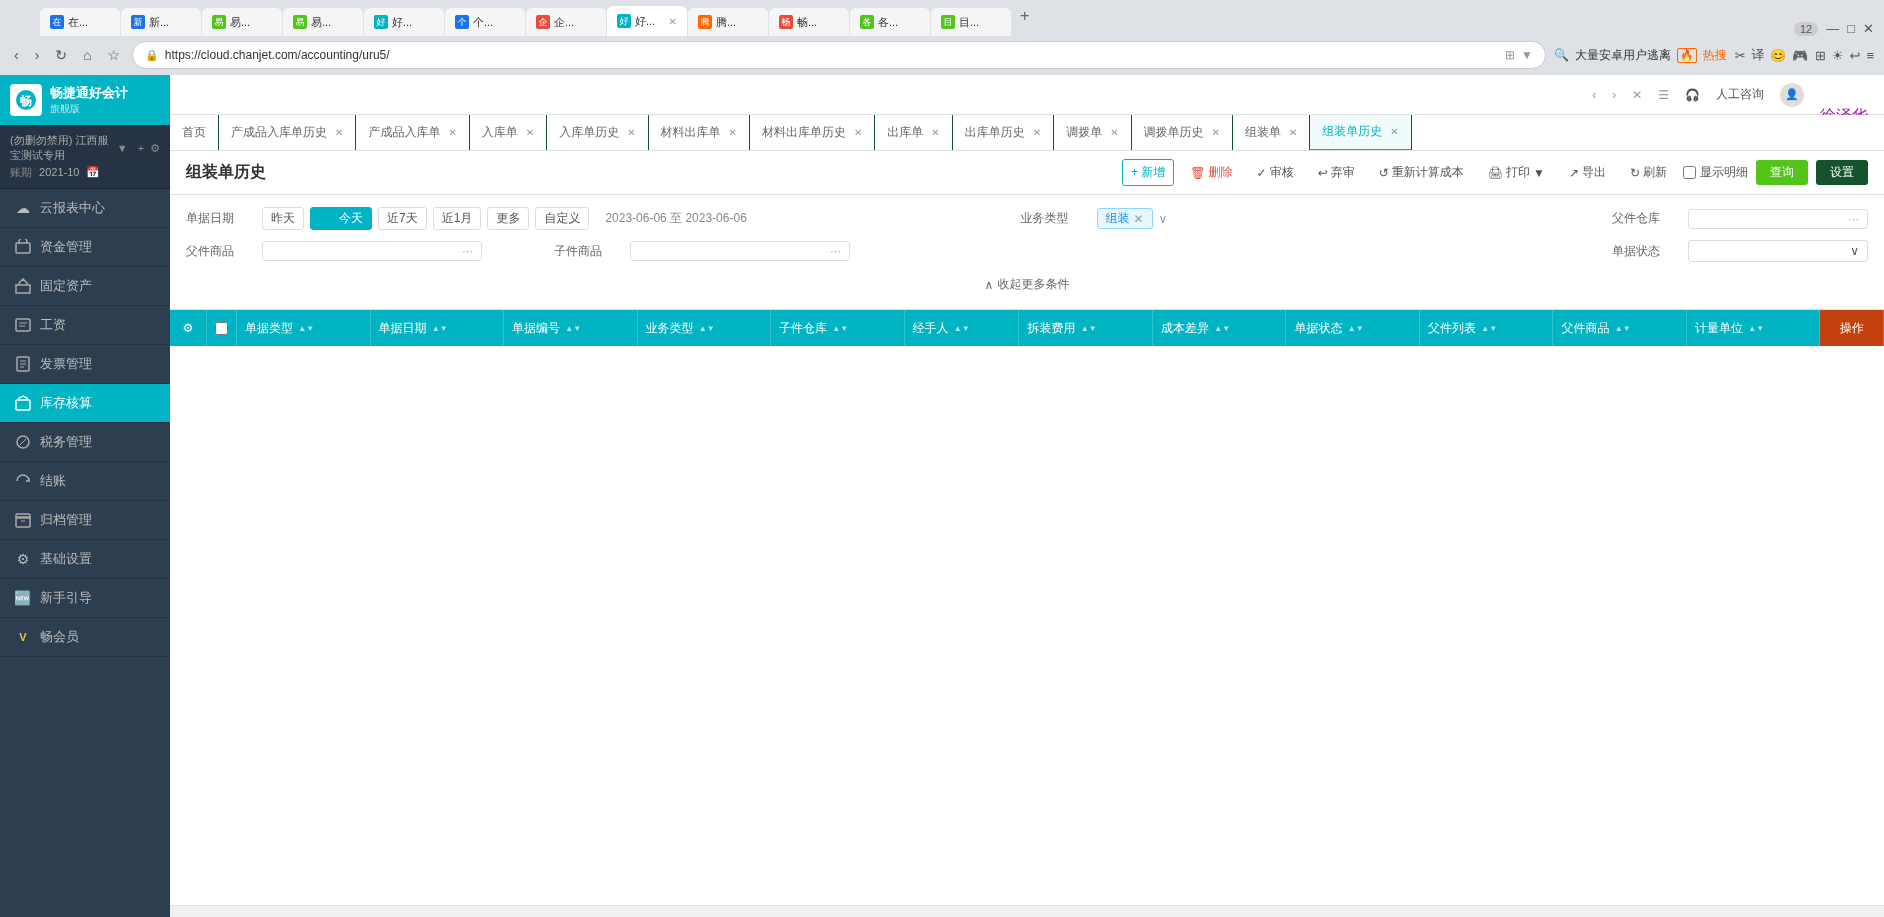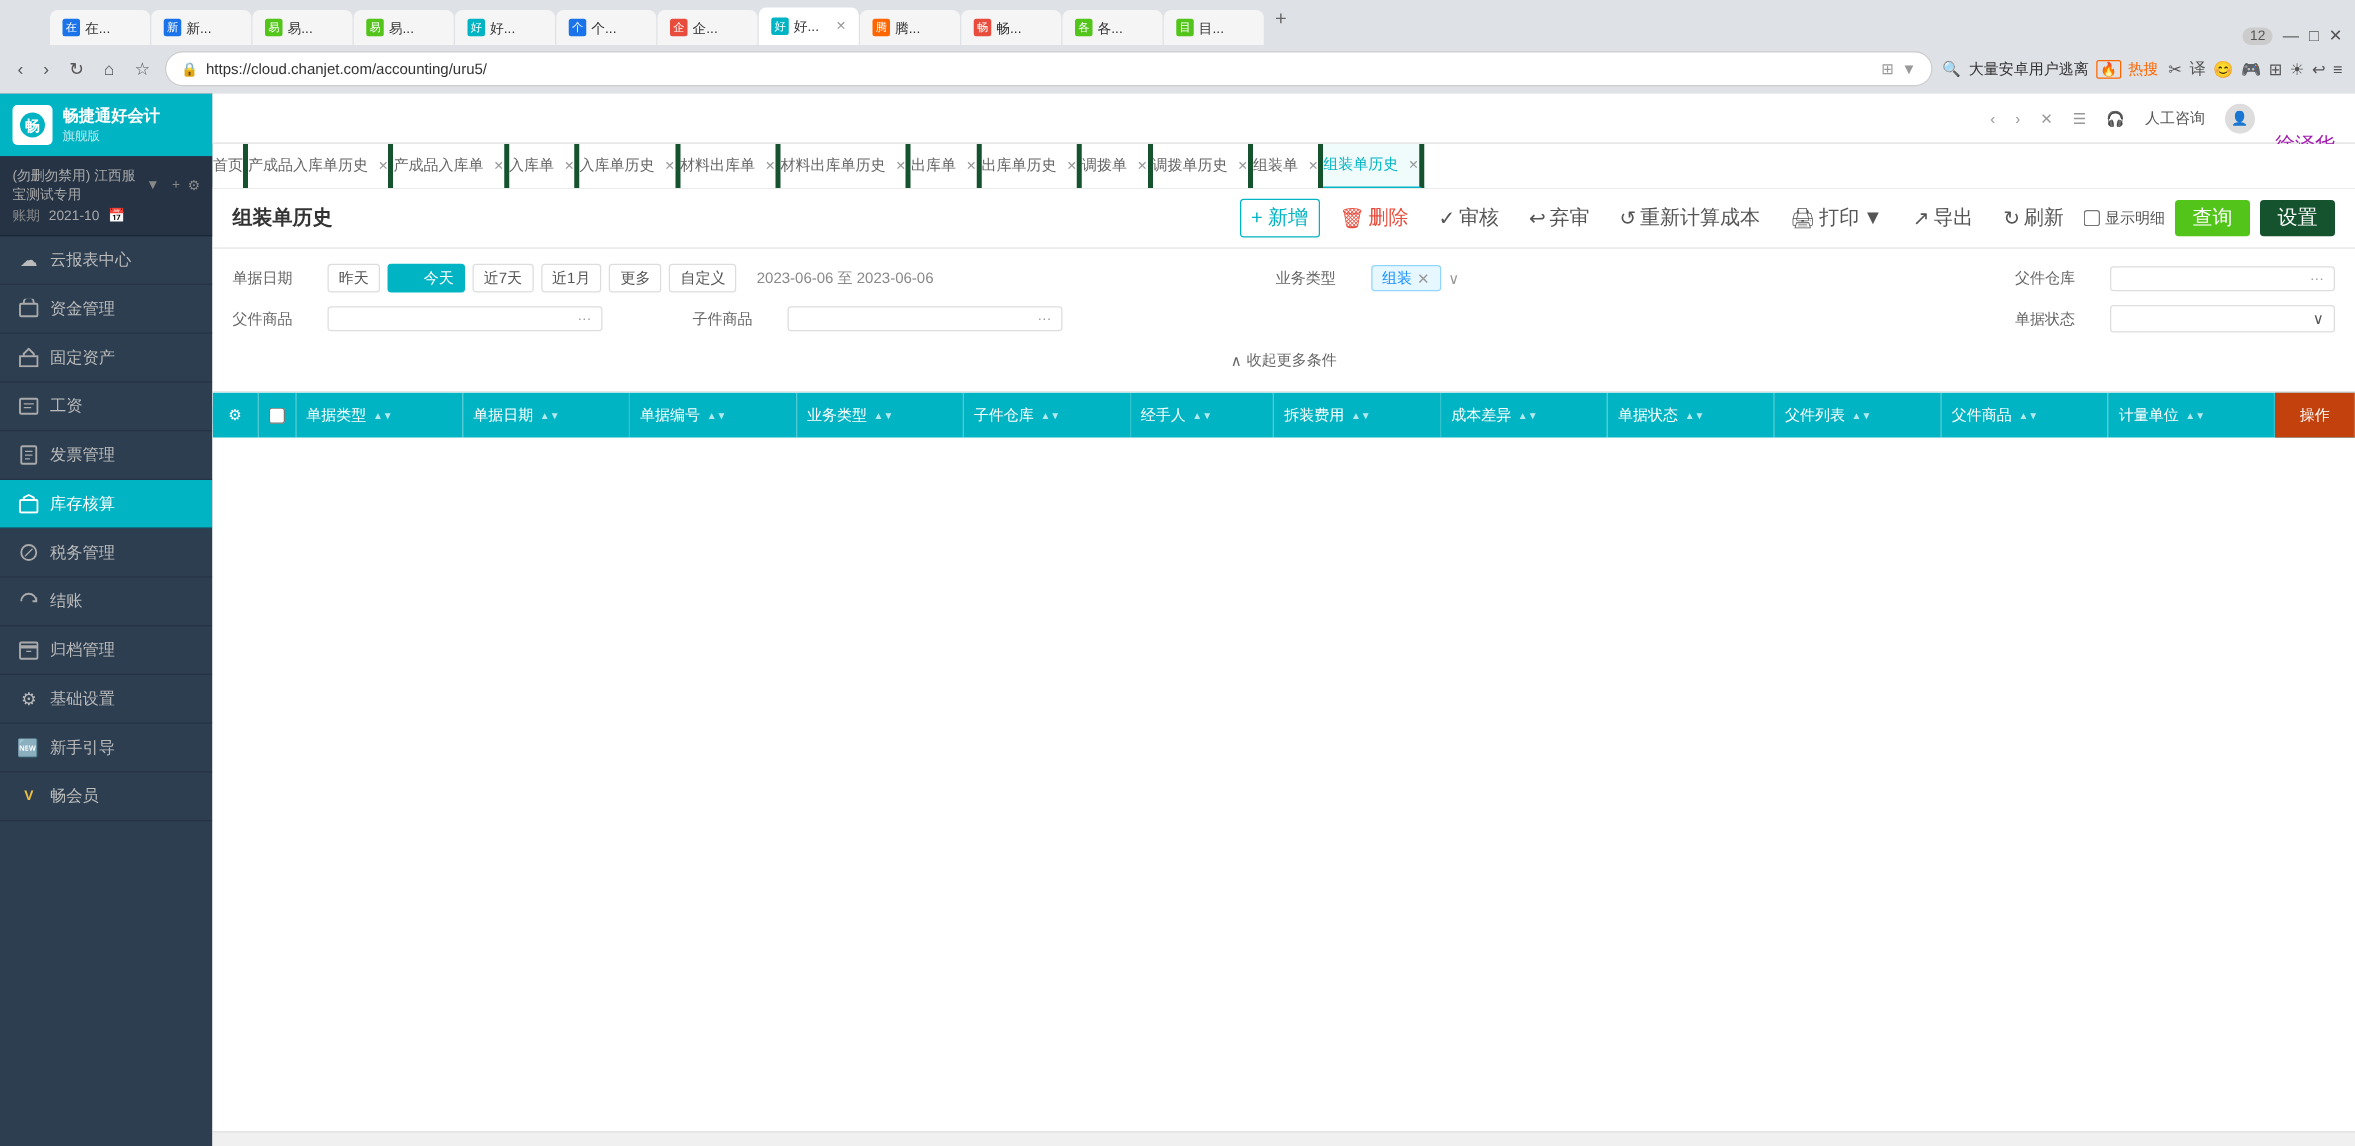--- a/index.html
+++ b/index.html
@@ -37,26 +37,26 @@
     .nav-item { display: flex; align-items: center; padding: 10px 14px; gap: 8px; color: #bbb; cursor: pointer; font-size: 13px; border-bottom: 1px solid #253344; }
     .nav-item.active { background: #00b4c4; color: #fff; }
     .nav-icon { width: 18px; height: 18px; display: flex; align-items: center; justify-content: center; font-size: 14px; flex-shrink: 0; }
 
     
     .main-content { flex: 1; display: flex; flex-direction: column; background: #f5f5f5; overflow: hidden; }
 
     
     .page-tabs { display: flex; align-items: center; background: #fff; border-bottom: 1px solid #e0e0e0; height: 36px; overflow-x: auto; flex-shrink: 0; white-space: nowrap; }
     .page-tabs::-webkit-scrollbar { height: 3px; }
-    .page-tab { display: inline-flex; align-items: center; padding: 0 0; height: 36px; cursor: pointer; font-size: 12px; color: #666; border-right: 4px solid #14532d; gap: 4px; white-space: nowrap; }
+    .page-tab { display: inline-flex; align-items: center; padding: 0 12px; height: 36px; cursor: pointer; font-size: 12px; color: #666; border-right: 1px solid #14532d; gap: 4px; white-space: nowrap; }
     .page-tab.active { color: #00b4c4; background: #f0fbfc; border-bottom: 2px solid #00b4c4; }
     .page-tab .tab-x { font-size: 10px; color: #999; margin-left: 4px; cursor: pointer; }
     .page-title { font-size: 16px; font-weight: bold; color: #333; flex: 0 0 auto; }
     .toolbar-actions { display: flex; align-items: center; gap: 8px; margin-left: auto; }
-    .toolbar-btn { display: flex; align-items: center; gap: 3px; padding: 4px 8px; border: none; background: none; cursor: pointer; font-size: 16px; color: #555; border-radius: 3px; }
+    .toolbar-btn { display: flex; align-items: center; gap: 3px; padding: 4px 8px; border: none; background: none; cursor: pointer; font-size: 12px; color: #555; border-radius: 3px; }
     .toolbar-btn.warning { color: #e74c3c; }
 
     
     .filter-area { background: #fff; padding: 12px 16px; border-bottom: 1px solid #e0e0e0; flex-shrink: 0; }
     .filter-row { display: flex; align-items: center; margin-bottom: 10px; gap: 16px; }
     .filter-label { color: #666; font-size: 12px; width: 60px; flex-shrink: 0; }
     .filter-dates { display: flex; align-items: center; gap: 6px; }
     .date-btn { padding: 2px 8px; border: 1px solid #ddd; background: #fff; cursor: pointer; font-size: 12px; color: #555; border-radius: 3px; }
     .date-btn.active { background: #00b4c4; color: #fff; border-color: #00b4c4; padding-left: 28px; }
     .date-range { font-size: 12px; color: #888; }

